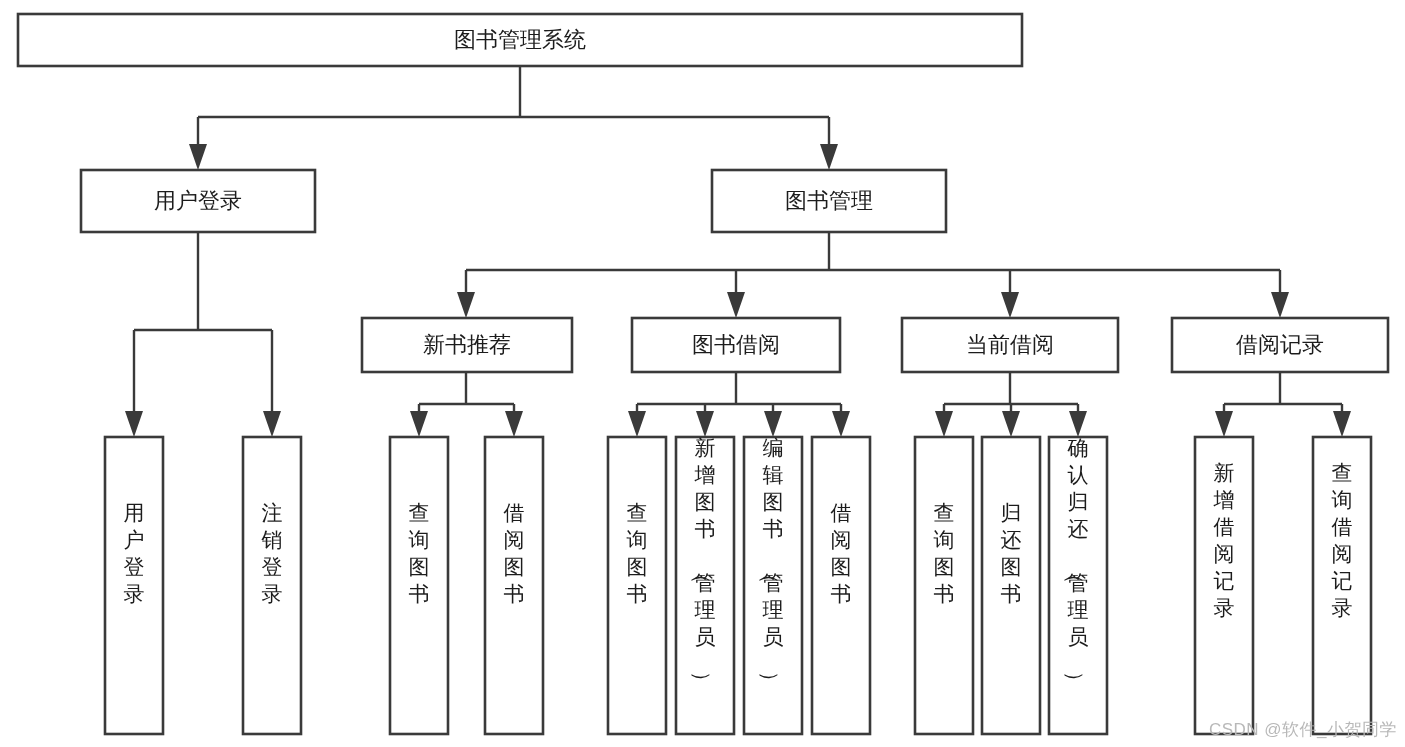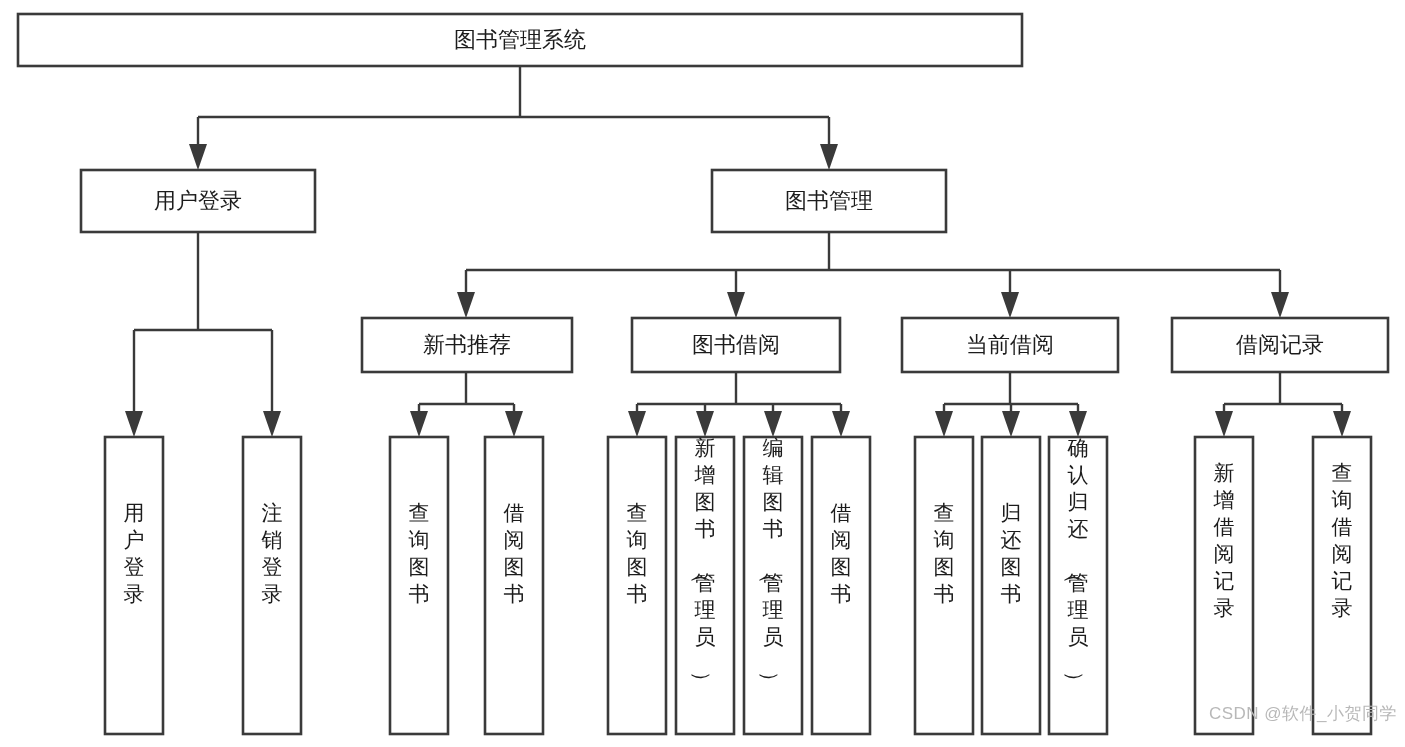--- a/index.html
+++ b/index.html
@@ -50,21 +50,21 @@
   }
   .node-label-v {
     fill: #1c1c1c;
     font-family: "Liberation Sans", "DejaVu Sans", sans-serif;
     font-size: 21px;
     text-anchor: middle;
   }
   .watermark-text {
     position: absolute;
     right: 8px;
-    bottom: 22px;
+    bottom: 6px;
     font-family: "Liberation Sans", "DejaVu Sans", sans-serif;
     font-size: 17px;
     color: #b8b8b8;
     letter-spacing: 0.5px;
     white-space: nowrap;
     pointer-events: none;
     user-select: none;
   }
 </style>
 </head>

